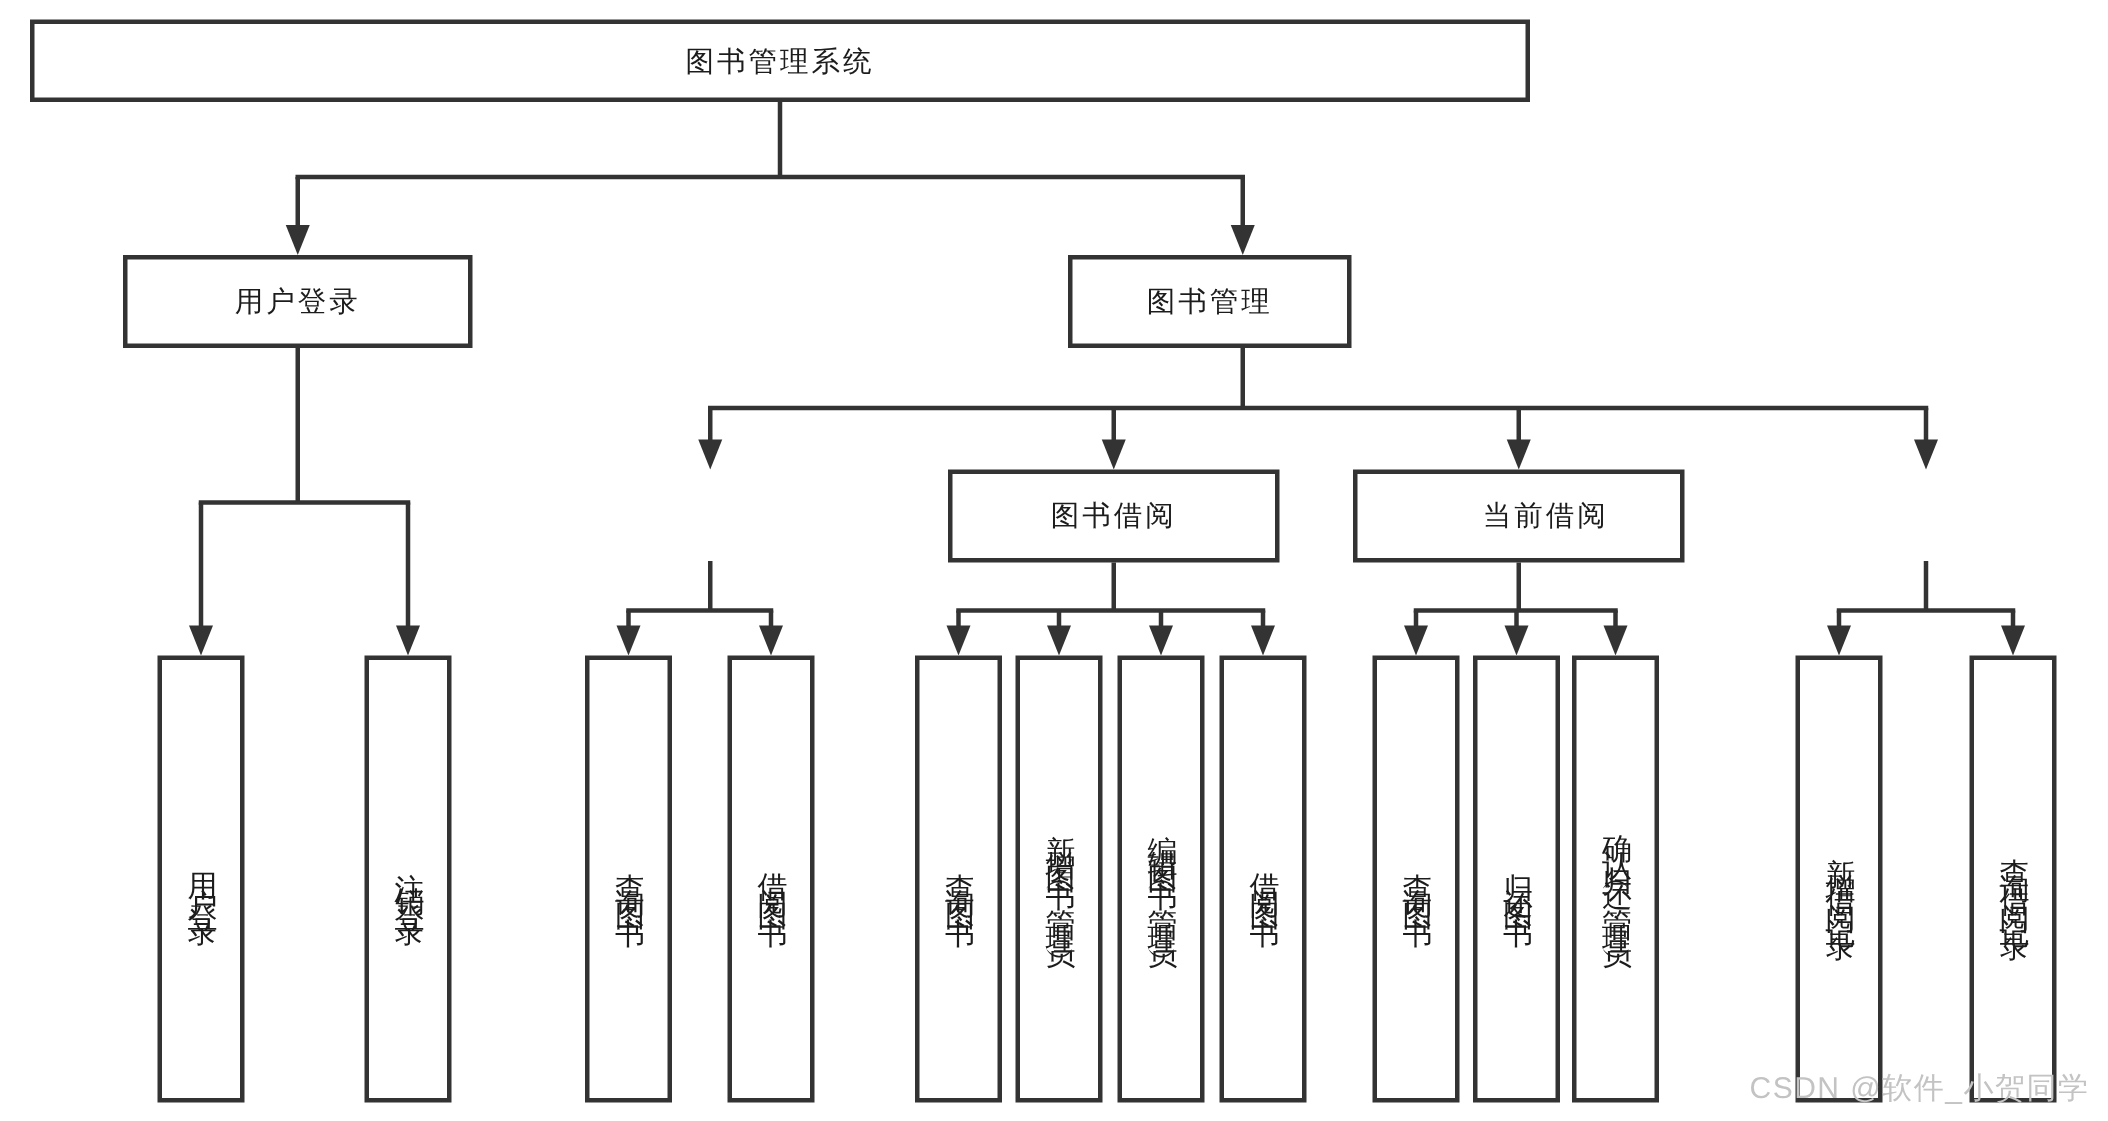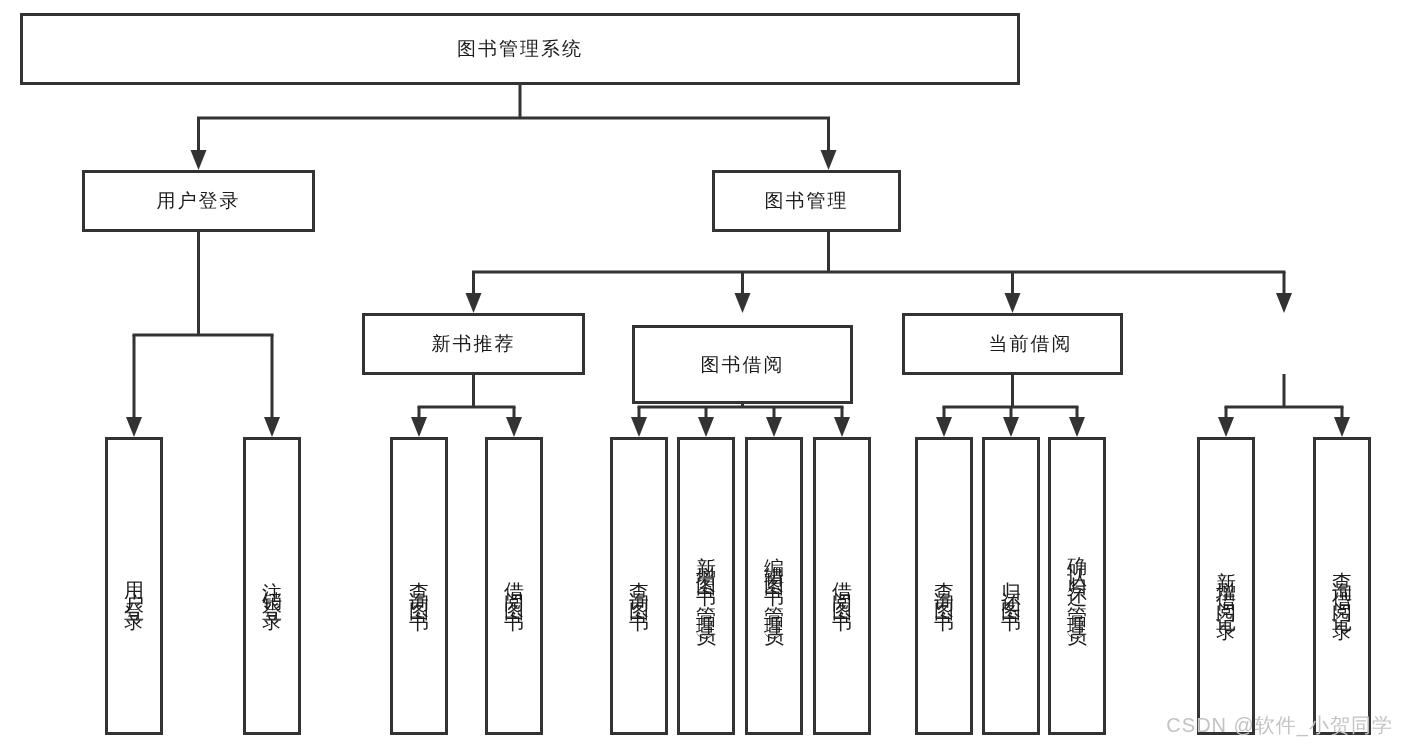--- a/index.html
+++ b/index.html
@@ -99,27 +99,26 @@
       <line x1="1077" y1="407" x2="1077" y2="421" stroke="#333333" stroke-width="3"></line>
       <polygon points="1069,417 1085,417 1077,437" fill="#333333"></polygon>
       <line x1="1284" y1="374" x2="1284" y2="407" stroke="#333333" stroke-width="3"></line>
       <line x1="1224.5" y1="407" x2="1343.5" y2="407" stroke="#333333" stroke-width="3"></line>
       <line x1="1226" y1="407" x2="1226" y2="421" stroke="#333333" stroke-width="3"></line>
       <polygon points="1218,417 1234,417 1226,437" fill="#333333"></polygon>
       <line x1="1342" y1="407" x2="1342" y2="421" stroke="#333333" stroke-width="3"></line>
       <polygon points="1334,417 1350,417 1342,437" fill="#333333"></polygon>
     </svg>
 
-  <div class="node" style="left:20px; top:13px; width:1000px; height:72px;">图书管理系统</div>
+  <div class="node" style="left:20px; top:13px; width:1000px; height:55px;">图书管理系统</div>
 
   <div class="node" style="left:82px; top:170px; width:233px; height:62px;">用户登录</div>
   <div class="node" style="left:712px; top:170px; width:189px; height:62px;">图书管理</div>
 
-  <div class="node" style="left:362px; top:313px; width:223px; height:62px;">新书推荐</div>
-  <div class="node" style="left:632px; top:313px; width:221px; height:79px;margin-top:12px;">图书借阅</div>
+  <div class="node" style="left:632px; top:313px; width:221px; height:62px;">图书借阅</div>
   <div class="node" style="left:902px; top:313px; width:221px; height:62px;padding-left:36px;">当前借阅</div>
 
   <div class="node leaf" style="left:105px; top:437px; width:58px; height:298px;">用户登录</div>
   <div class="node leaf" style="left:243px; top:437px; width:58px; height:298px;">注销登录</div>
 
   <div class="node leaf" style="left:390px; top:437px; width:58px; height:298px;">查询图书</div>
   <div class="node leaf" style="left:485px; top:437px; width:58px; height:298px;">借阅图书</div>
 
   <div class="node leaf" style="left:610px; top:437px; width:58px; height:298px;">查询图书</div>
   <div class="node leaf" style="left:677px; top:437px; width:58px; height:298px;">新增图书（管理员）</div>

